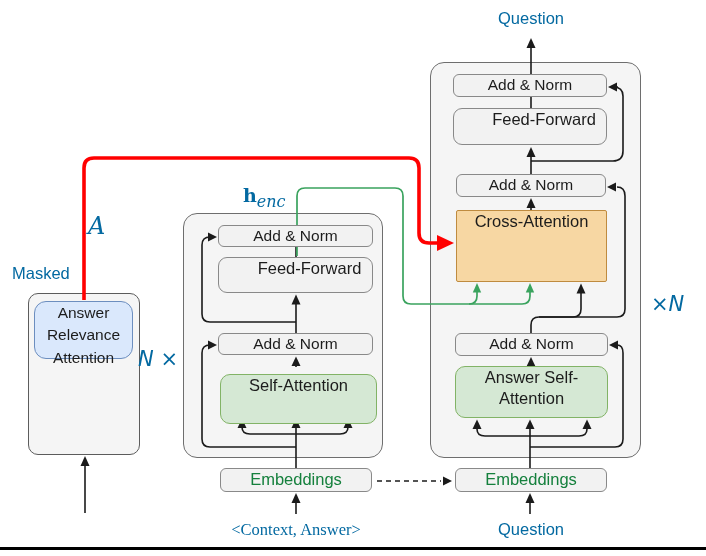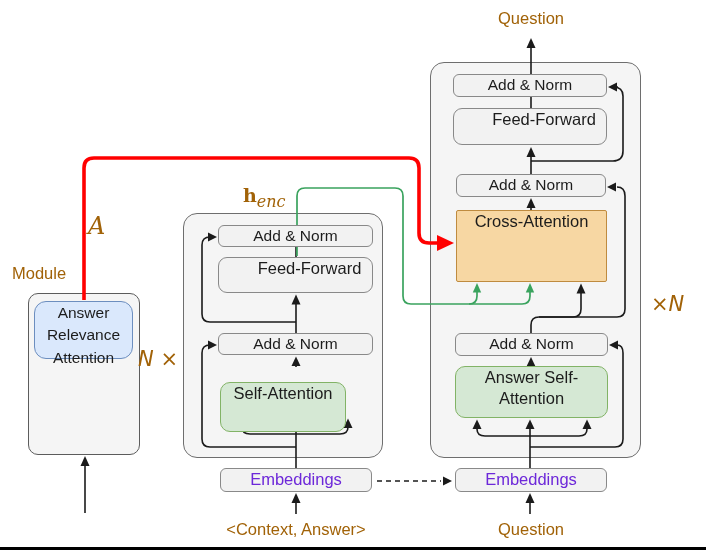--- a/index.html
+++ b/index.html
@@ -19,23 +19,23 @@
   .ar { fill:var(--red-path); stroke:none; }
 
   .box { position:absolute; box-sizing:border-box; z-index:3;
     display:flex; align-items:flex-start; justify-content:center; text-align:center;
     background:var(--box-fill); border:1.4px solid #898989; border-radius:6px;
     font-size:15.5px; color:#1c1c1c; line-height:1.25; }
   .tall { border-radius:9px;padding-left:28px; }
   .attn-green { background:var(--green-fill); border-color:var(--green-border); border-radius:10px; font-size:16.5px; }
   .attn-orange { background:var(--orange-fill); border-color:var(--orange-border); border-radius:2px; font-size:16.5px; }
   .attn-blue { background:var(--blue-fill); border-color:var(--blue-border); border-radius:12px; font-size:15.5px; line-height:1.45; }
-  .gray-text { color:#6d28d9; }
-
-  .lbl { position:absolute; z-index:4; color:#a16207; font-size:16.5px; white-space:nowrap; }
+  .gray-text { color:#15803d; }
+
+  .lbl { position:absolute; z-index:4; color:#0369a1; font-size:16.5px; white-space:nowrap; }
   .center { text-align:center; }
   .mathit { font-style:italic; font-size:21px; font-family:"DejaVu Sans", sans-serif; }
   .serif { font-family:"DejaVu Serif", serif; }
   .henc { font-size:19px; font-weight:bold; }
   .henc sub { font-weight:normal; font-style:italic; font-size:16px; }
   .scriptA { font-family:"DejaVu Serif", serif; font-style:italic; font-size:24px; }
   .qa-label { font-size:20.5px; line-height:1.3; white-space:normal; }
   #bottom-rule { position:absolute; left:0; top:547px; width:706px; height:2.5px; background:#000; z-index:4; }
 </style>
 </head>
@@ -175,35 +175,35 @@
 
   <div class="box" style="left:218px; top:225px; width:155px; height:22px;">
     <span>Add &amp; Norm</span>
     </div>
   <div class="box tall" style="left:218px; top:257px; width:155px; height:36px; font-size:16.5px;">
     <span>Feed-Forward</span>
     </div>
   <div class="box" style="left:218px; top:333px; width:155px; height:22px;">
     <span>Add &amp; Norm</span>
     </div>
-  <div class="box attn-green" style="left:220px; top:382px; width:126px; height:50px;">
+  <div class="box attn-green" style="left:220px; top:374px; width:157px; height:50px;">
     <span>Self-Attention</span>
     </div>
   <div class="box" style="left:220px; top:468px; width:152px; height:24px; font-size:16.5px;">
     <span class="gray-text">Embeddings</span>
     </div>
 
   <div class="box attn-blue" style="left:34px; top:301px; width:99px; height:58px;">
     <span style="white-space:normal; display:inline-block; width:90px;">Answer Relevance Attention</span>
     </div>
 
   <div class="lbl center" style="left:478px; top:9px; width:106px;"><span>Question</span></div>
   <div class="lbl mathit" style="left:651px; top:292px;"><span>×N</span></div>
   <div class="lbl mathit" style="left:138px; top:347px;"><span>N ×</span></div>
   <div class="lbl serif henc" style="left:243px; top:184px;">
     <span>h</span><sub>enc</sub></div>
   <div class="lbl scriptA" style="left:88px; top:212px;"><span>A</span></div>
-  <div class="lbl" style="left:12px; top:264px;"><span>Module</span></div>
-  <div class="lbl center" style="left:203px; top:520px; width:186px;"><span>&lt;Context, Answer&gt;</span></div>
+  <div class="lbl" style="left:12px; top:264px;"><span>Masked</span></div>
+  <div class="lbl center" style="left:203px; top:520px; width:186px;font-family:Liberation Serif, serif;"><span>&lt;Context, Answer&gt;</span></div>
   <div class="lbl center" style="left:478px; top:520px; width:106px;"><span>Question</span></div>
 
   <div id="bottom-rule"></div>
 </div>
 
 </body></html>

